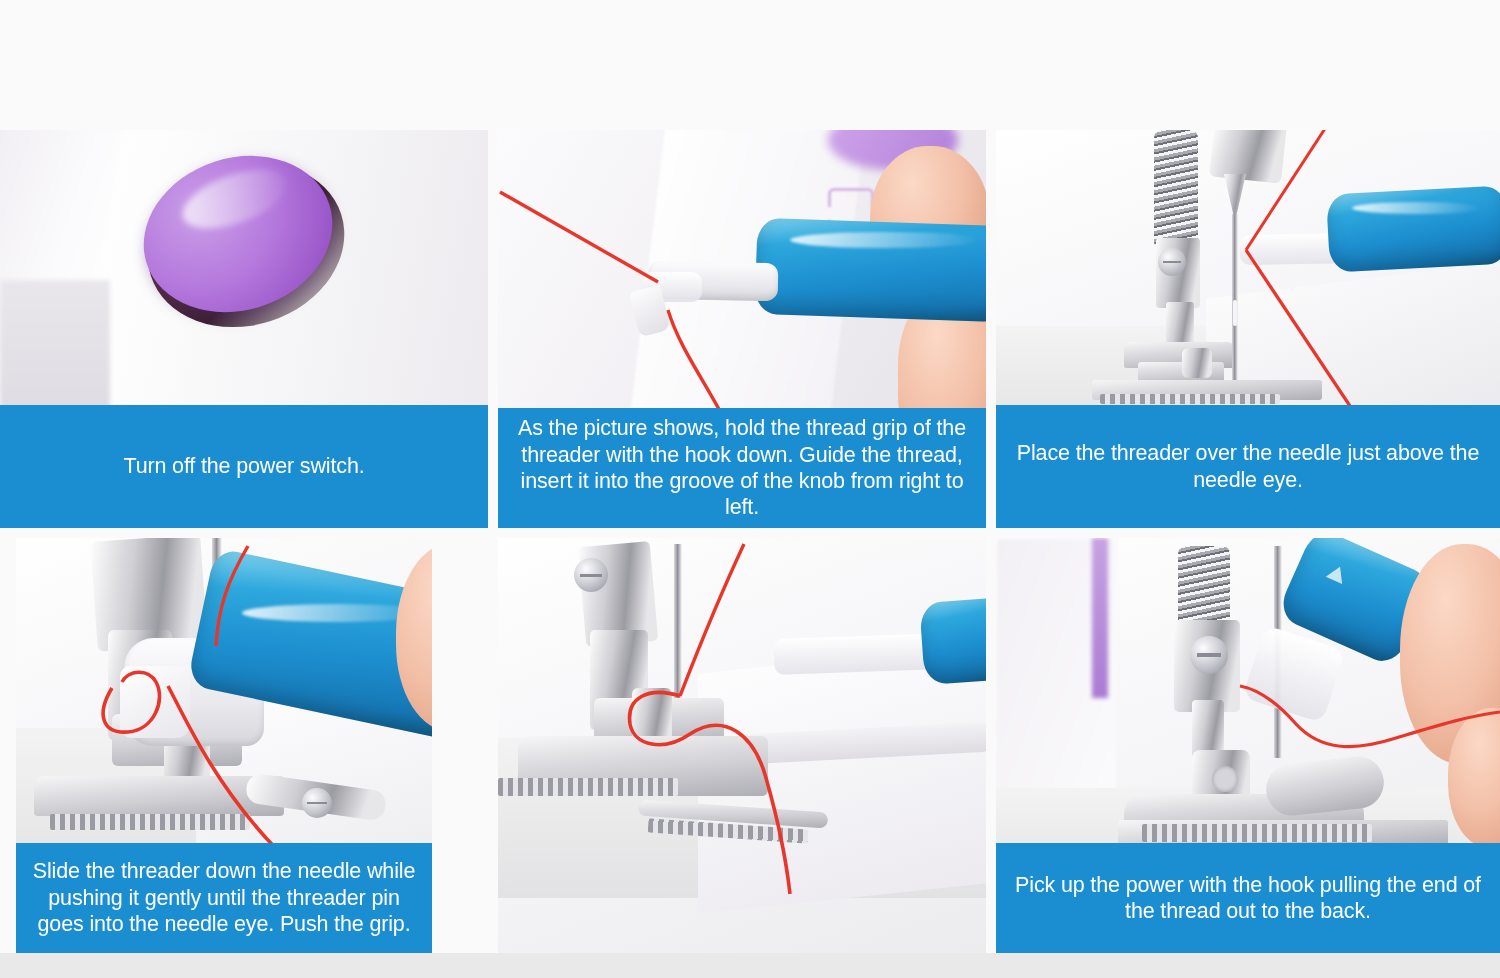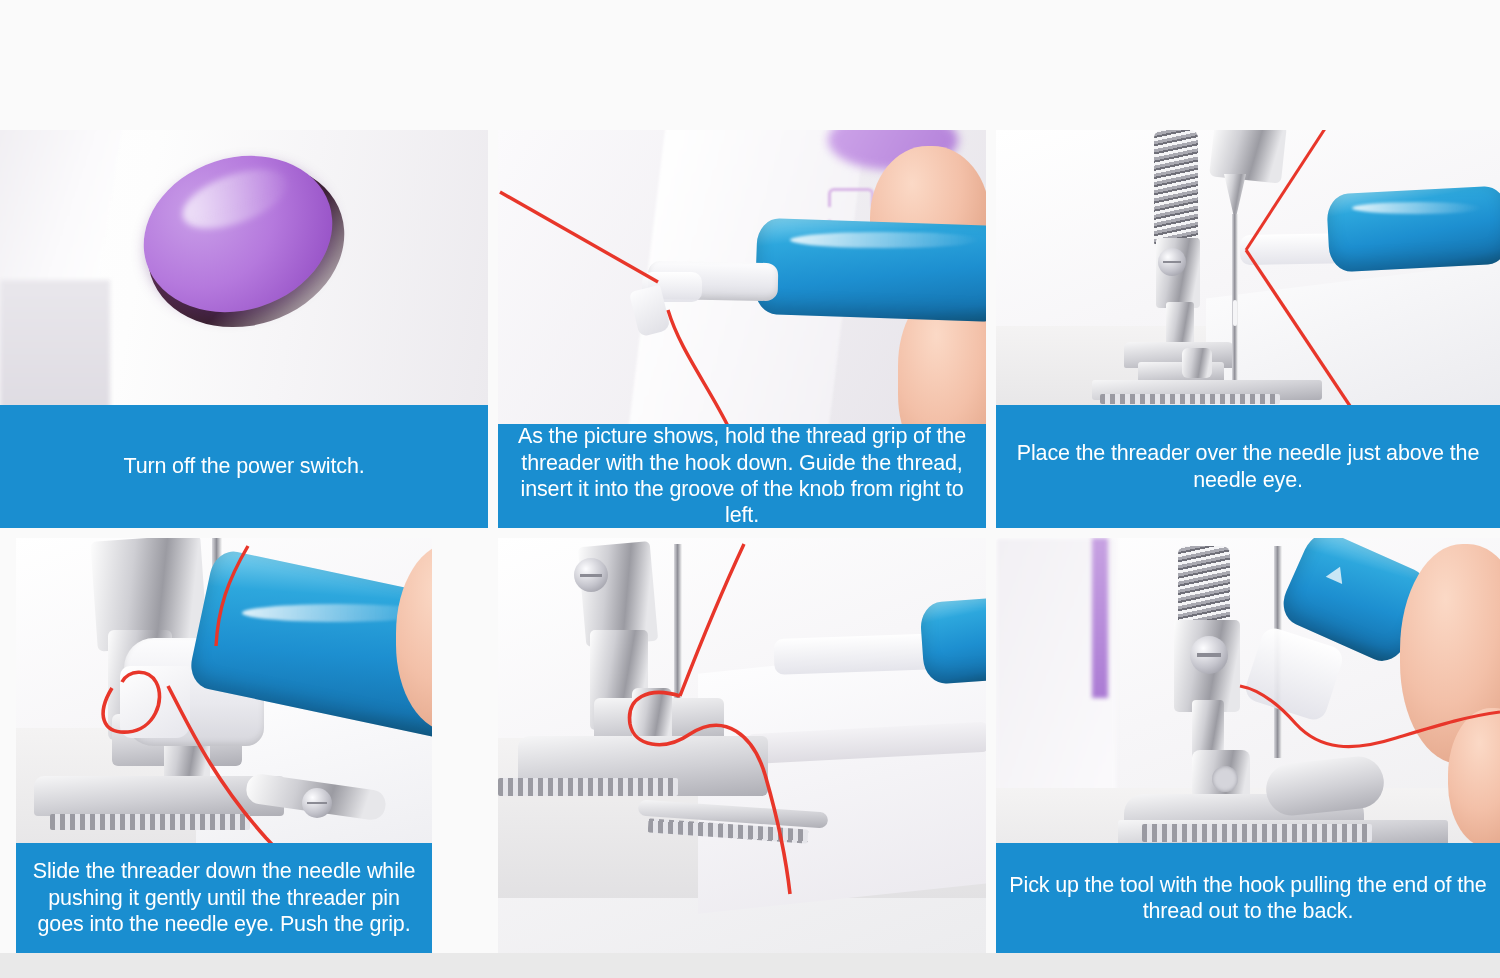--- a/index.html
+++ b/index.html
@@ -173,21 +173,21 @@
         <div class="tipclear" style="left:144px;top:142px;width:60px;height:30px;"></div>
         <div style="position:absolute;left:136px;top:158px;width:32px;height:46px;background:linear-gradient(160deg,#fdfdfe,#dfdfe5);border-radius:6px 2px 10px 8px;transform:rotate(-14deg);"></div>
 
         <div class="thread" style="left:0;top:0;width:488px;height:300px;">
           <svg width="488" height="300">
             <path d="M2,62 L160,152" stroke="#e8362a" stroke-width="3.4" fill="none"></path>
             <path d="M170,180 C182,220 210,255 232,300" stroke="#e8362a" stroke-width="3.4" fill="none"></path>
           </svg>
         </div>
       </div>
-      <div class="caption" style="height:104px;">
+      <div class="caption" style="height:120px;">
         <span>As the picture shows, hold the thread grip of the threader with the hook down. Guide the thread, insert it into the groove of the knob from right to left.</span>
       </div>
     </div>
 
     <div class="panel" style="left:996px;top:0;width:504px;height:398px;text-decoration:underline;">
       <div class="photo">
         <div class="bgwhite"></div>
         <div class="deck" style="left:0;top:196px;width:504px;height:120px;"></div>
         <div class="deckedge" style="left:0;top:300px;width:504px;height:20px;"></div>
         <div style="position:absolute;left:210px;top:150px;width:300px;height:170px;background:linear-gradient(165deg,#fbfbfc,#e9e9ed);transform:skewY(-7deg);"></div>
@@ -328,21 +328,21 @@
         <div class="finger" style="left:404px;top:6px;width:130px;height:220px;"></div>
         <div class="finger" style="left:452px;top:170px;width:90px;height:140px;"></div>
 
         <div class="thread" style="left:0;top:0;width:504px;height:370px;">
           <svg width="504" height="370">
             <path d="M244,148 C266,152 284,168 300,186 C324,212 356,214 400,200 C440,188 472,178 504,174" stroke="#e8362a" stroke-width="3.2" fill="none"></path>
           </svg>
         </div>
       </div>
       <div class="caption" style="height:110px;">
-        <span>Pick up the tool with the hook pulling the end of the thread out to the back.</span>
+        <span>Pick up the power with the hook pulling the end of the thread out to the back.</span>
       </div>
     </div>
 
   </div>
 
   <div style="position:absolute;left:0;top:953px;width:1500px;height:25px;background:#e9e9e9;"></div>
 
 </div>
 
 </body></html>

